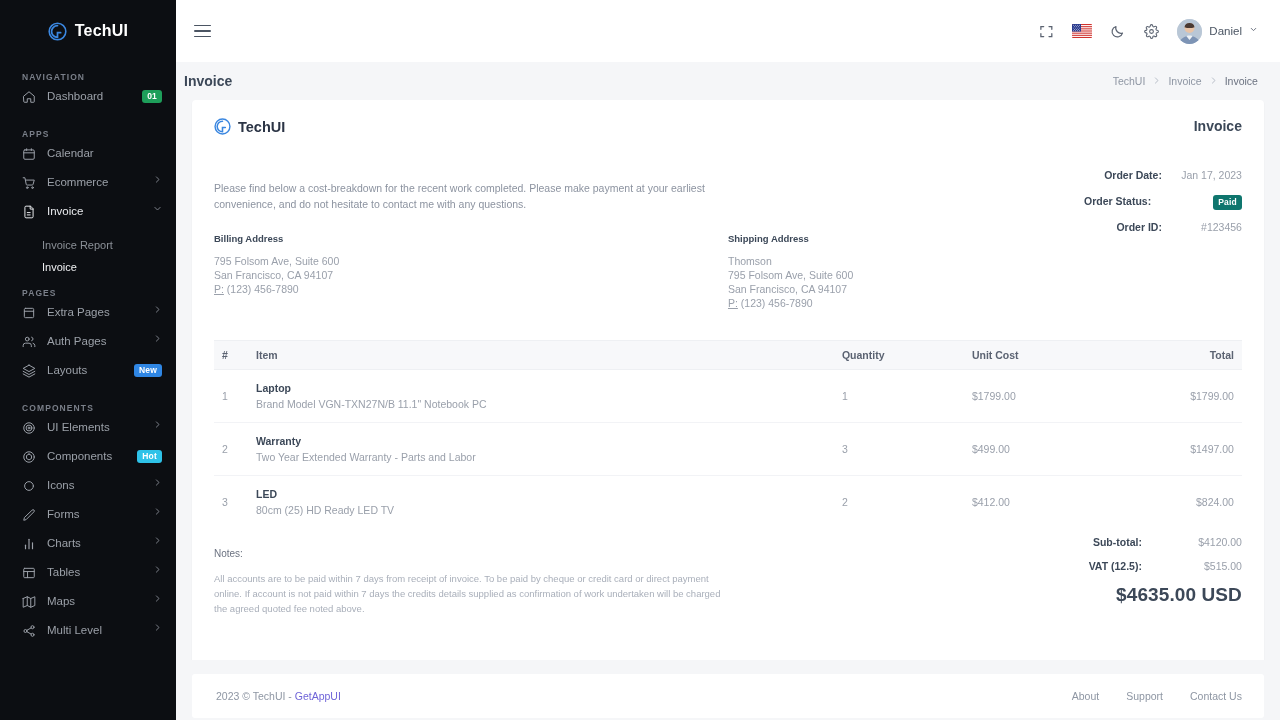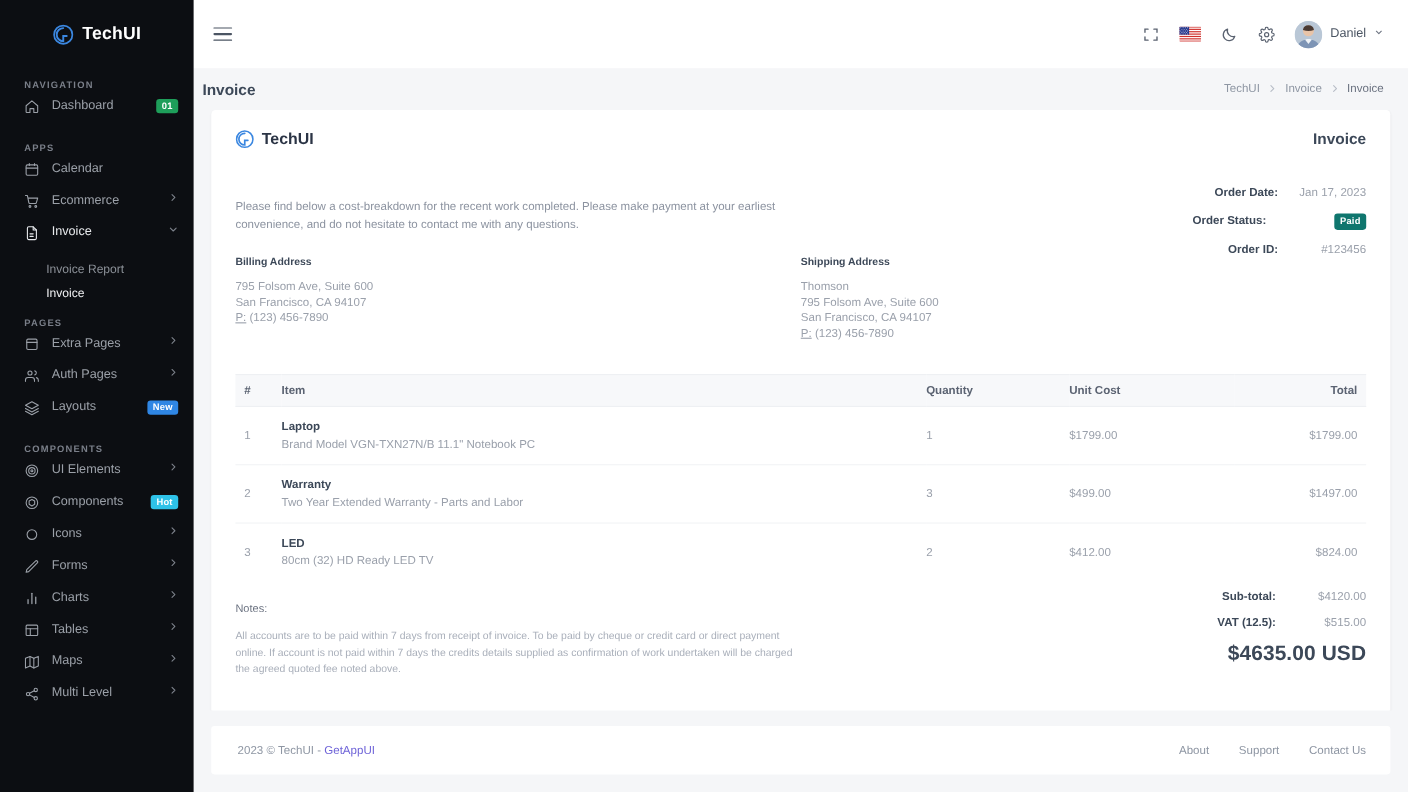--- a/index.html
+++ b/index.html
@@ -173,36 +173,36 @@
     vertical-align: middle;
   }
   table.inv tbody tr:last-child td { border-bottom: none; }
   table.inv tbody td.idx { padding-left: 8px; }
   table.inv tbody td.tot { text-align: right; padding-right: 8px; }
   .item-name { font-size: 10.5px; font-weight: bold; color: #3c4858; margin-bottom: 4px; }
   .item-desc { font-size: 10.5px; color: #9aa0ab; }
 
   .totals { margin-top: 8px; display: flex; justify-content: flex-end; }
   .totals-inner { text-align: right; }
-  .tot-row { display: flex; align-items: flex-start; justify-content: flex-end; gap: 22px; margin-bottom: 12px; }
+  .tot-row { display: flex; align-items: flex-start; justify-content: flex-end; gap: 40px; margin-bottom: 12px; }
   .tot-k { font-size: 10.5px; font-weight: bold; color: #3c4858; }
   .tot-v { font-size: 10.5px; color: #9aa0ab; min-width: 60px; text-align: right; }
   .grand { font-size: 19px; font-weight: bold; color: #3c4858; letter-spacing: .1px; }
 
   .notes { margin-top: -58px; max-width: 520px; }
   .notes-title { font-size: 10px; color: #6b7280; margin-bottom: 13px; }
   .notes-body { font-size: 9.5px; line-height: 1.55; color: #a9afba; }
 
   
   .footer {
     flex: 0 0 44px; height: 44px;
     background: #ffffff;
     display: flex; align-items: center;
     padding: 0 22px 0 24px;
-    margin: 14px 16px 16px 16px;
+    margin: 14px 16px 2px 16px;
     border-radius: 3px;
   }
   .copy { font-size: 10.5px; color: #8e96a3; }
   .copy a { color: #6f64d8; text-decoration: none; }
   .footer-links { margin-left: auto; display: flex; gap: 27px; }
   .footer-links a { font-size: 10.5px; color: #8e96a3; text-decoration: none; cursor: pointer; }
 </style>
 </head>
 <body>
 
@@ -599,21 +599,21 @@
                   <div class="item-desc">Two Year Extended Warranty - Parts and Labor</div>
                 </td>
                 <td>3</td>
                 <td>$499.00</td>
                 <td class="tot">$1497.00</td>
               </tr>
               <tr>
                 <td class="idx">3</td>
                 <td>
                   <div class="item-name">LED</div>
-                  <div class="item-desc">80cm (32) HD Ready LED TV</div>
+                  <div class="item-desc">80cm (25) HD Ready LED TV</div>
                 </td>
                 <td>2</td>
                 <td>$412.00</td>
                 <td class="tot">$824.00</td>
               </tr>
             </tbody>
         </table>
 
         <div class="totals">
           <div class="totals-inner">

